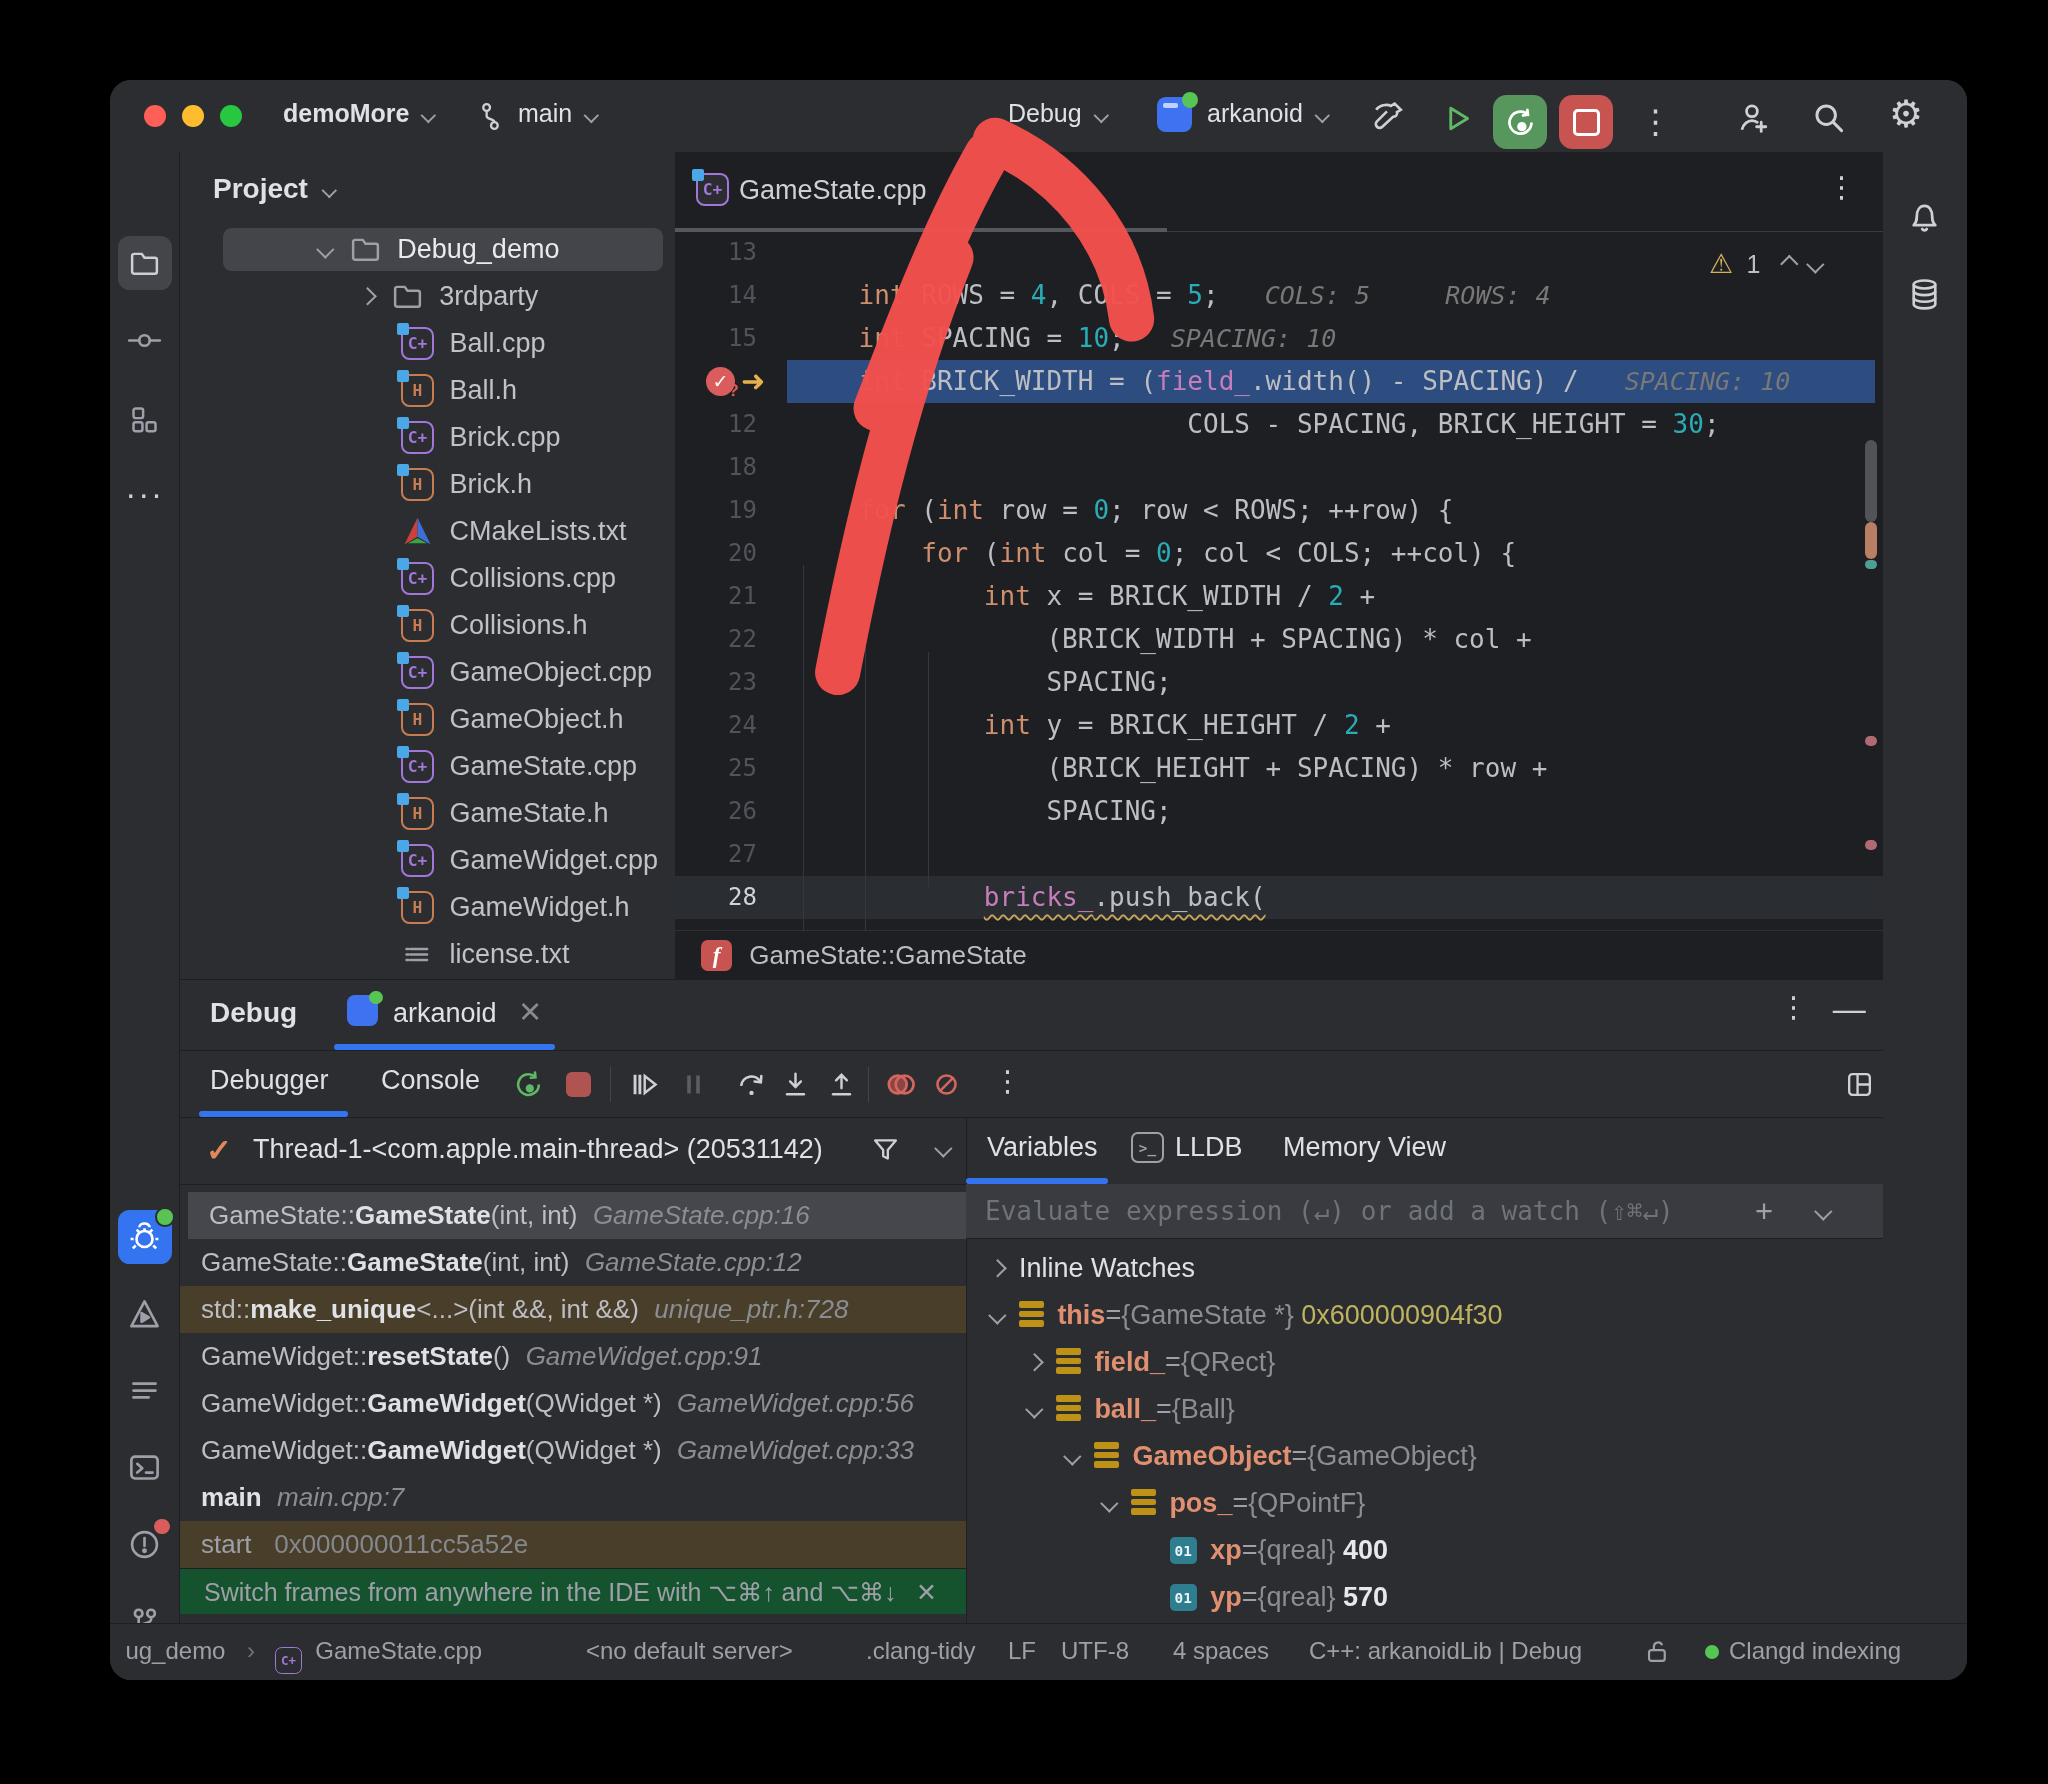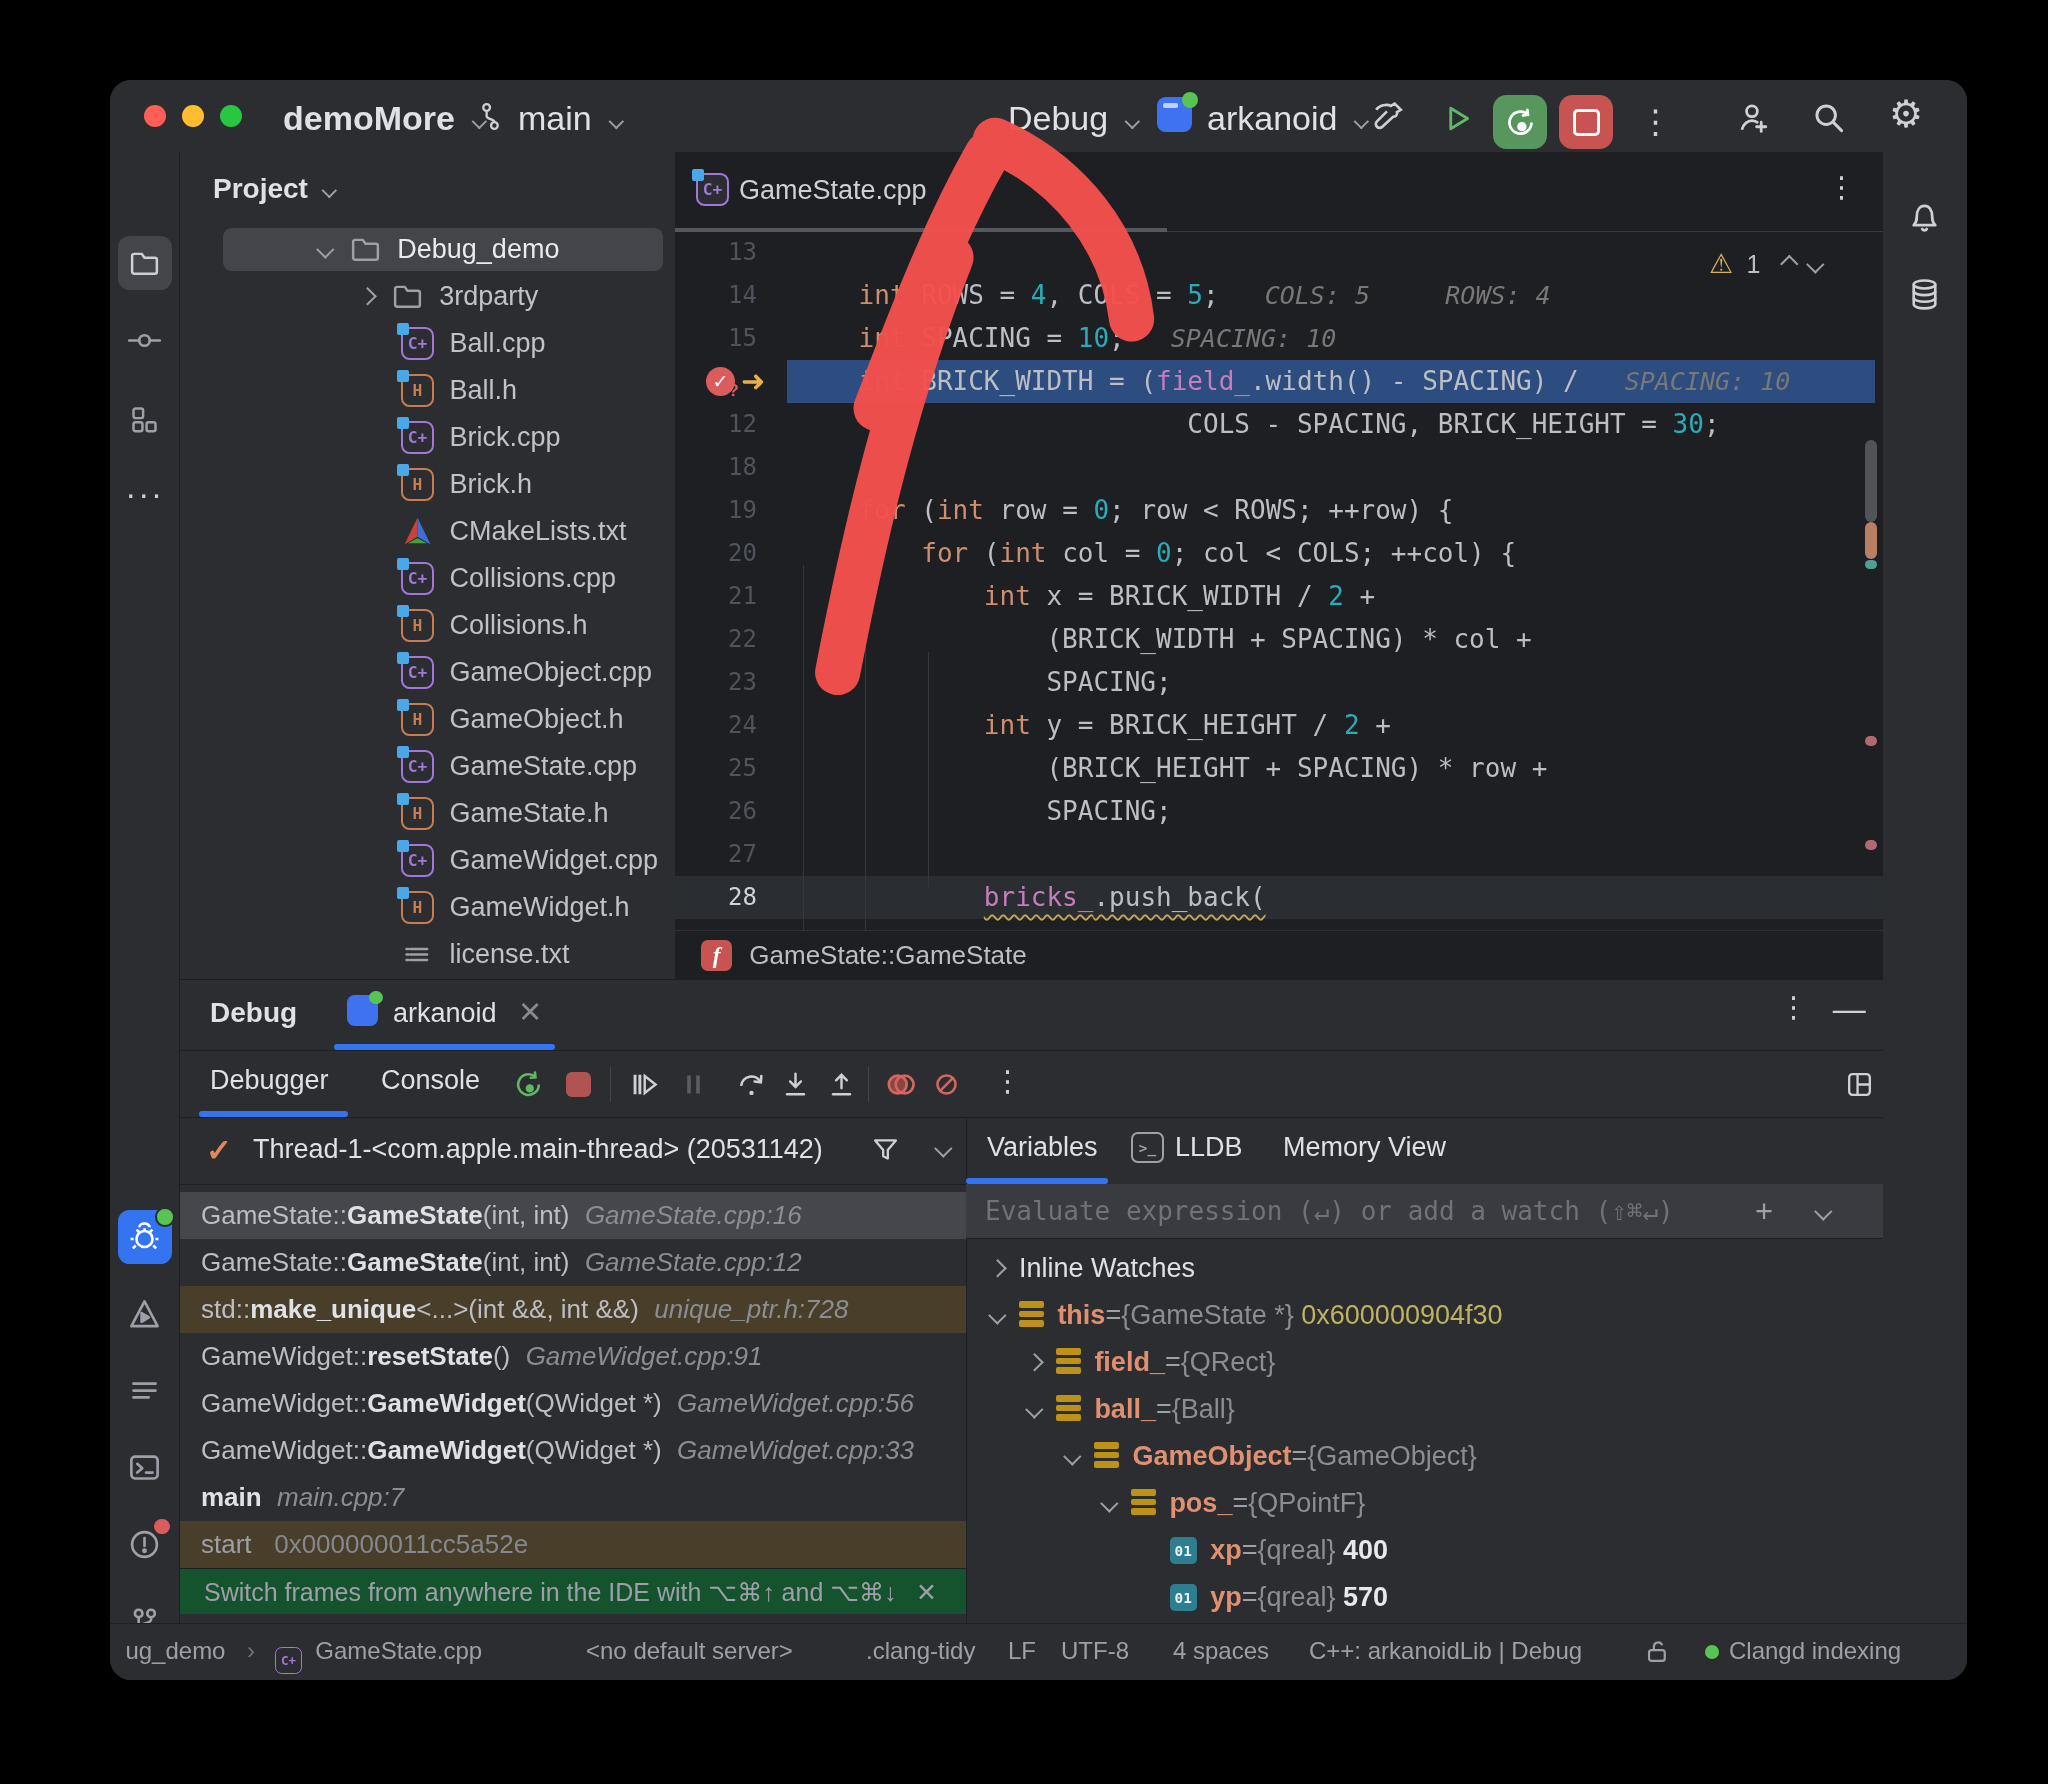--- a/index.html
+++ b/index.html
@@ -4,21 +4,21 @@
 <style>
   html,body{margin:0;padding:0;background:#000;}
   .stage{position:relative;width:2048px;height:1785px;background:#000;overflow:hidden;
          font-family:"Liberation Sans",sans-serif;-webkit-font-smoothing:antialiased;}
   .window{position:absolute;left:110px;top:80px;width:1857px;height:1600px;background:#2B2D31;
           border-radius:21px;overflow:hidden;}
   .abs{position:absolute;}
   
   .titlebar{position:absolute;left:0;top:0;width:100%;height:72px;background:#2B2D31;border-bottom:1px solid #1E1F22;}
   .tl{position:absolute;top:25px;width:22px;height:22px;border-radius:50%;}
-  .tb-text{position:absolute;top:19px;color:#DFE1E5;font-size:34px;white-space:nowrap;}
+  .tb-text{position:absolute;top:19px;color:#DFE1E5;font-size:25px;white-space:nowrap;}
   .cv{display:inline-block;width:10.6px;height:10.6px;border-right:2.4px solid #9DA0A8;border-bottom:2.4px solid #9DA0A8;
       transform:rotate(45deg);vertical-align:middle;}
   .cv.r{transform:rotate(-45deg);}
   .cv.up{transform:rotate(-135deg);}
   .tb-chip{position:absolute;top:17.3px;width:35px;height:35px;background:#3E72F0;border-radius:8.6px;}
   .tb-chip .dots{position:absolute;left:5.8px;top:5.8px;width:15.4px;height:4.8px;background:#BFD2FF;border-radius:1.9px;}
   .tb-chip .gdot{position:absolute;right:-5.8px;top:-5.8px;width:16.3px;height:16.3px;background:#57C454;border-radius:50%;}
   .tb-btn{position:absolute;top:15.4px;width:54px;height:54px;border-radius:13.4px;display:flex;align-items:center;justify-content:center;}
   .tb-btn.green{background:#57965C;}
   .tb-btn.red{background:#C75450;}
@@ -86,21 +86,21 @@
   .dp-toolbar{position:absolute;left:0;top:70px;width:100%;height:67px;border-bottom:1px solid #1E1F22;}
   .dp-tab{position:absolute;top:15.4px;color:#DFE1E5;font-size:27px;}
   .tool{position:absolute;top:13.4px;width:42px;height:42px;display:flex;align-items:center;justify-content:center;}
   .sep{position:absolute;top:17.3px;width:1px;height:35px;background:#43454A;}
   .dp-left{position:absolute;left:0;top:137px;width:786px;bottom:0;border-right:1px solid #1E1F22;}
   .thread-row{position:absolute;left:0;top:0;width:100%;height:67px;border-bottom:1px solid #1E1F22;}
   .check{position:absolute;left:26px;top:15.4px;color:#E0885A;font-size:31px;font-weight:700;}
   .thread-label{position:absolute;left:73px;top:17.3px;color:#DFE1E5;font-size:27px;white-space:nowrap;}
   .frames{position:absolute;left:0;top:75px;width:100%;}
   .frame{position:relative;height:47px;line-height:47px;padding-left:21px;color:#BCBEC4;font-size:26px;white-space:nowrap;}
-  .frame.sel{background:#45474C;}
+  .frame.sel{background:#45474C;margin-left:8px;}
   .frame.lib{background:#483E2A;}
   .frame b{color:#DFE1E5;font-weight:700;}
   .frame.dim, .frame.dim b{color:#9DA0A8;font-weight:400;}
   .floc{color:#8A8D93;font-style:italic;margin-left:15.4px;}
   .frame.dim .floc{font-style:normal;color:#85888E;}
   .hint-row{position:absolute;left:0;bottom:11.5px;width:100%;height:46px;line-height:46px;border-top:1px solid #1E1F22;
             color:#9DA0A8;font-size:25px;padding-left:24px;box-sizing:border-box;background:#14532d;}
   .hint-close{position:absolute;right:29px;top:0;color:#9DA0A8;font-size:25px;}
   .dp-right{position:absolute;left:786px;top:137px;right:0;bottom:0;}
   .vtabs{position:absolute;left:0;top:0;width:100%;height:67px;border-bottom:3px solid #b91c1c;}

